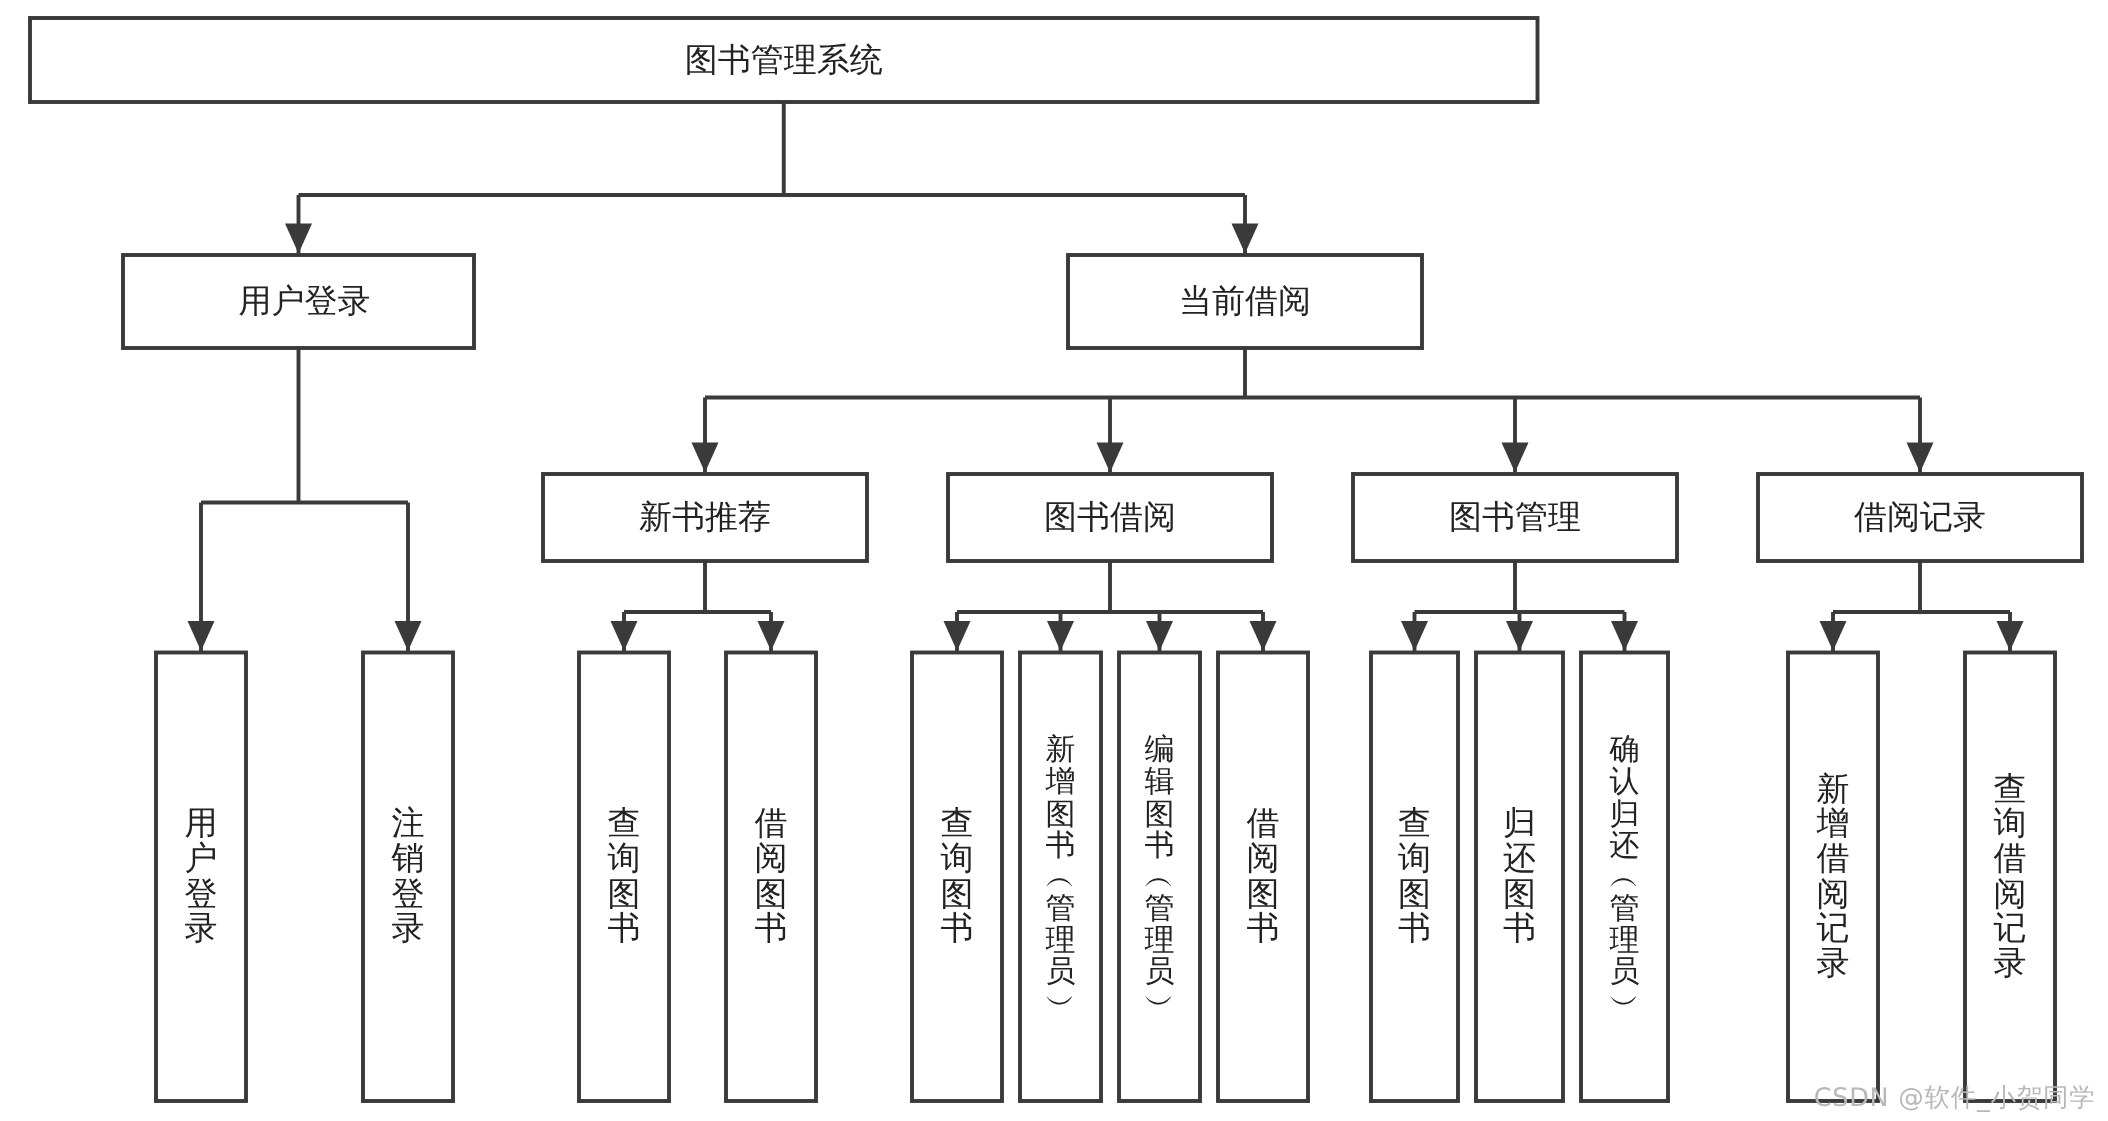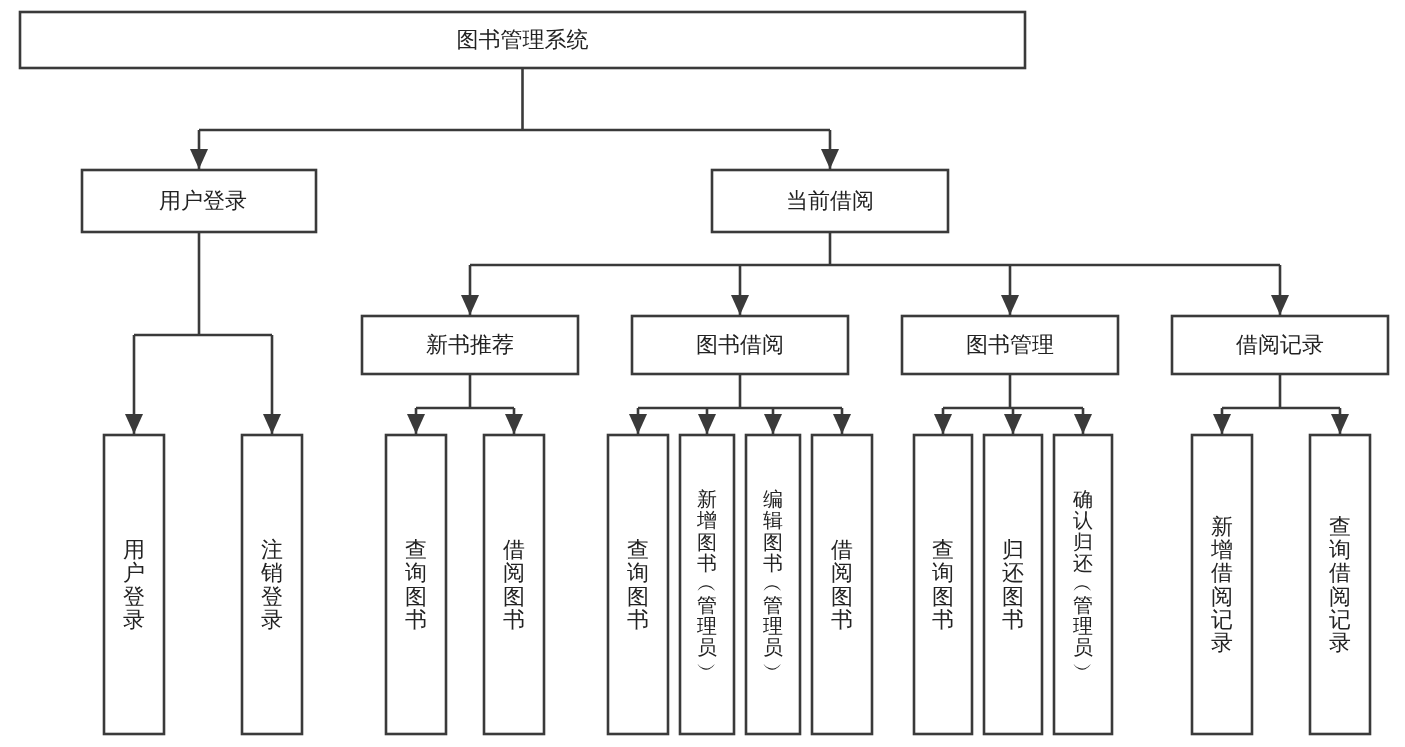--- a/index.html
+++ b/index.html
@@ -255,13 +255,14 @@
       </div>
       <div class="vlabel-wrap" style="left: 1310px; top: 435px; width: 60px; height: 299px;">
         <div class="vlabel-char" style="font-size: 22px;">查</div>
         <div class="vlabel-char" style="font-size: 22px;">询</div>
         <div class="vlabel-char" style="font-size: 22px;">借</div>
         <div class="vlabel-char" style="font-size: 22px;">阅</div>
         <div class="vlabel-char" style="font-size: 22px;">记</div>
         <div class="vlabel-char" style="font-size: 22px;">录</div>
       </div>
     </div>
+  <div class="watermark">CSDN @软件_小贺同学</div>
 </div>
 
 </body></html>

